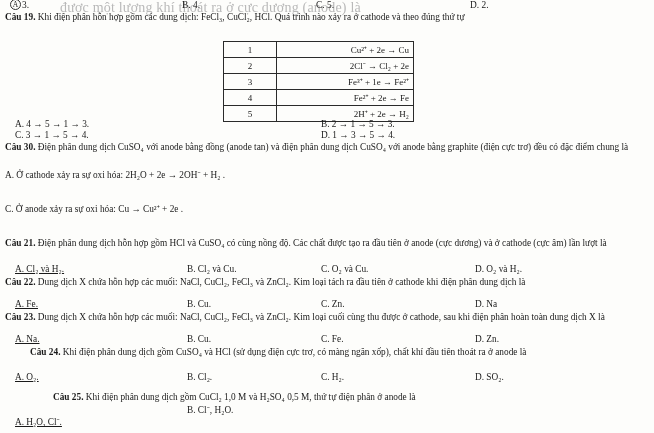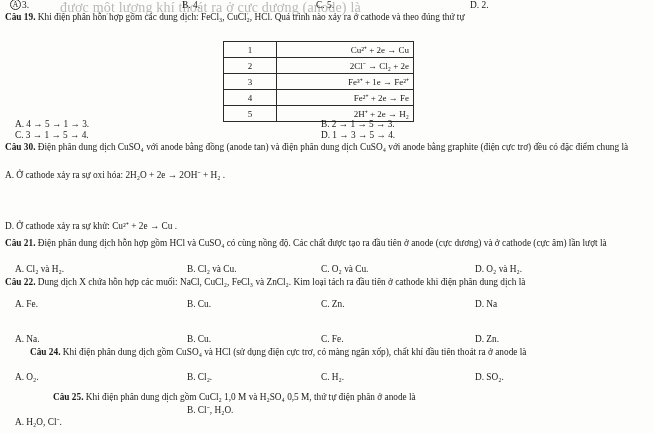--- a/index.html
+++ b/index.html
@@ -95,21 +95,21 @@
   .ans-row span.a { position: absolute; left: 0px; }
   .ans-row span.b { position: absolute; left: 198px; }
 
   .opts4 {
     position: absolute;
     left: 5px;
     width: 644px;
     font-size: 9.3px;
   }
   .opts4 > span { position: absolute; }
-  .o-a { left: 10px; }
+  .o-a { left: 10px; text-decoration: underline; }
   .o-b { left: 182px; }
   .o-c { left: 316px; }
   .o-d { left: 470px; }
 
   .indent { margin-left: 0; }
 </style>
 </head>
 <body>
 
 <div class="page">
@@ -161,22 +161,22 @@
     <span class="b" style="left:316px;">D. 1 → 3 → 5 → 4.</span>
   </div>
 
   <div class="q" style="top:141px;">
     <span class="qlabel">Câu 30.</span>
     <span>Điện phân dung dịch CuSO₄ với anode bằng đồng (anode tan) và điện phân dung dịch CuSO₄ với anode bằng graphite (điện cực trơ) đều có đặc điểm chung là</span>
   </div>
   <div class="q" style="top:169px;">
     <span class="indent">A. Ở cathode xảy ra sự oxi hóa: 2H₂O + 2e → 2OH⁻ + H₂ .</span>
   </div>
-  <div class="q" style="top:220px;">
-    <span class="indent">D. Ở cathode xảy ra sự khử: Cu²⁺ + 2e → Cu .</span>
+  <div class="q" style="top:203px;">
+    <span class="indent">C. Ở anode xảy ra sự oxi hóa: Cu → Cu²⁺ + 2e .</span>
   </div>
 
   <div class="q" style="top:237px;">
     <span class="qlabel">Câu 21.</span>
     <span>Điện phân dung dịch hỗn hợp gồm HCl và CuSO₄ có cùng nồng độ. Các chất được tạo ra đầu tiên ở anode (cực dương) và ở cathode (cực âm) lần lượt là</span>
   </div>
   <div class="opts4" style="top:264px;">
     <span class="o-a">A. Cl₂ và H₂.</span>
     <span class="o-b">B. Cl₂ và Cu.</span>
     <span class="o-c">C. O₂ và Cu.</span>
@@ -187,20 +187,24 @@
     <span class="qlabel">Câu 22.</span>
     <span>Dung dịch X chứa hỗn hợp các muối: NaCl, CuCl₂, FeCl₃ và ZnCl₂. Kim loại tách ra đầu tiên ở cathode khi điện phân dung dịch là</span>
   </div>
   <div class="opts4" style="top:299px;">
     <span class="o-a">A. Fe.</span>
     <span class="o-b">B. Cu.</span>
     <span class="o-c">C. Zn.</span>
     <span class="o-d">D. Na</span>
   </div>
 
+  <div class="q" style="top:311px;">
+    <span class="qlabel">Câu 23.</span>
+    <span>Dung dịch X chứa hỗn hợp các muối: NaCl, CuCl₂, FeCl₃ và ZnCl₂. Kim loại cuối cùng thu được ở cathode, sau khi điện phân hoàn toàn dung dịch X là</span>
+  </div>
   <div class="opts4" style="top:334px;">
     <span class="o-a">A. Na.</span>
     <span class="o-b">B. Cu.</span>
     <span class="o-c">C. Fe.</span>
     <span class="o-d">D. Zn.</span>
   </div>
 
   <div class="q" style="top:346px;padding-left:25px;">
     <span class="qlabel">Câu 24.</span>
     <span>Khi điện phân dung dịch gồm CuSO₄ và HCl (sử dụng điện cực trơ, có màng ngăn xốp), chất khí đầu tiên thoát ra ở anode là</span>

